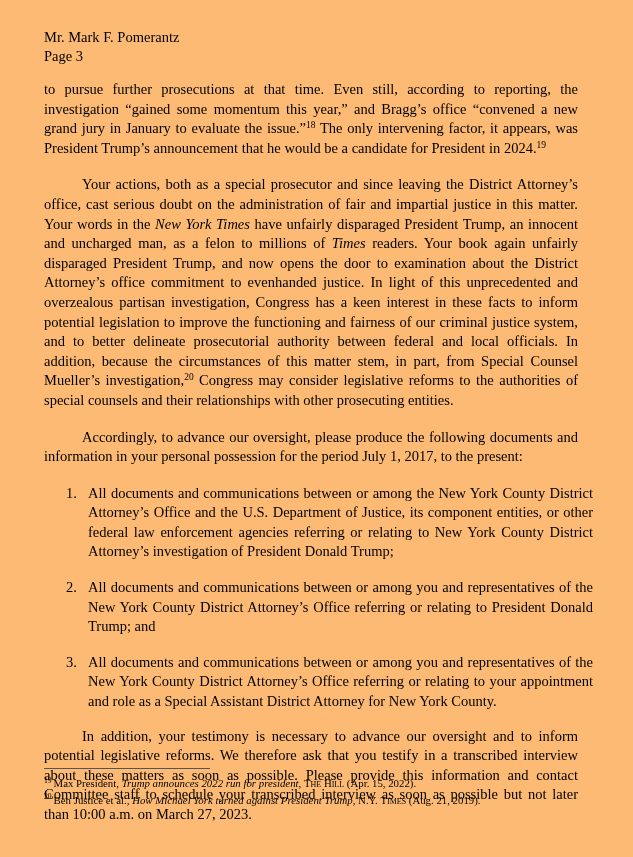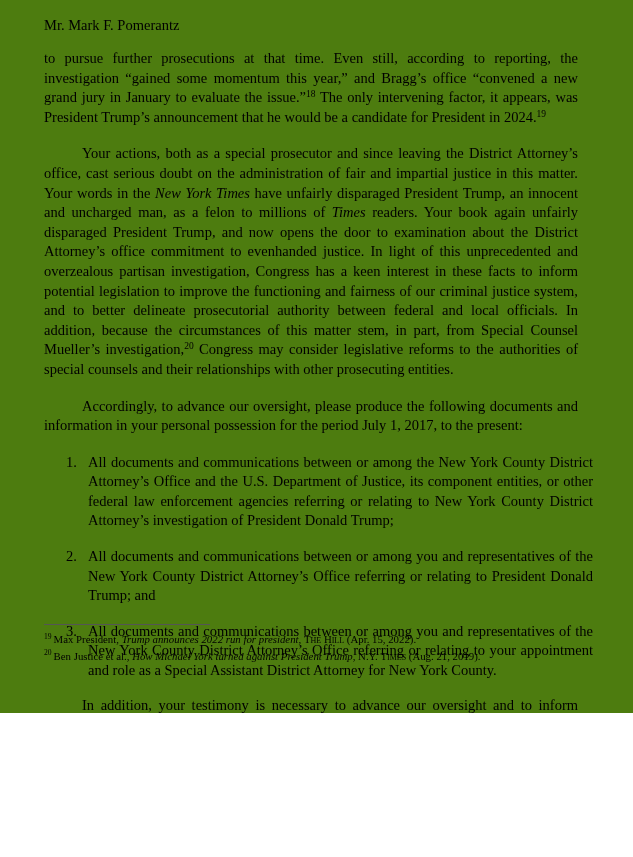--- a/index.html
+++ b/index.html
@@ -7,25 +7,25 @@
     padding: 0;
     background: #ffffff;
   }
   body {
     font-family: "Liberation Serif", "DejaVu Serif", serif;
     color: #000000;
   }
   .page {
     position: relative;
     width: 633px;
-    height: 713px;
-    background: #4d7c0f;
+    height: 857px;
+    background: #fdba74;
     overflow: hidden;
     box-sizing: border-box;
-    padding: 16px 40px 0 44px;
+    padding: 28px 40px 0 44px;
   }
   .letterhead {
     font-size: 14.5px;
     line-height: 19px;
     margin: 0 0 14px 0;
   }
   .letterhead div { white-space: pre; }
 
   .body-block {
     font-size: 14.5px;
@@ -99,20 +99,21 @@
     margin-top: 7px;
   }
 </style>
 </head>
 <body>
 
 <div class="page">
 
   <div class="letterhead">
     <div>Mr. Mark F. Pomerantz</div>
+    <div>Page 3</div>
   </div>
 
   <div class="body-block">
 
     <p class="para noindent"><span>to pursue further prosecutions at that time. Even still, according to reporting, the investigation “gained some momentum this year,” and Bragg’s office “convened a new grand jury in January to evaluate the issue.”</span><sup class="fnref">18</sup><span> The only intervening factor, it appears, was President Trump’s announcement that he would be a candidate for President in 2024.</span><sup class="fnref">19</sup></p>
 
     <p class="para indent"><span>Your actions, both as a special prosecutor and since leaving the District Attorney’s office, cast serious doubt on the administration of fair and impartial justice in this matter. Your words in the </span><span class="it">New York Times</span><span> have unfairly disparaged President Trump, an innocent and uncharged man, as a felon to millions of </span><span class="it">Times</span><span> readers. Your book again unfairly disparaged President Trump, and now opens the door to examination about the District Attorney’s office commitment to evenhanded justice. In light of this unprecedented and overzealous partisan investigation, Congress has a keen interest in these facts to inform potential legislation to improve the functioning and fairness of our criminal justice system, and to better delineate prosecutorial authority between federal and local officials. In addition, because the circumstances of this matter stem, in part, from Special Counsel Mueller’s investigation,</span><sup class="fnref">20</sup><span> Congress may consider legislative reforms to the authorities of special counsels and their relationships with other prosecuting entities.</span></p>
 
     <p class="para indent">Accordingly, to advance our oversight, please produce the following documents and information in your personal possession for the period July 1, 2017, to the present:</p>
 

